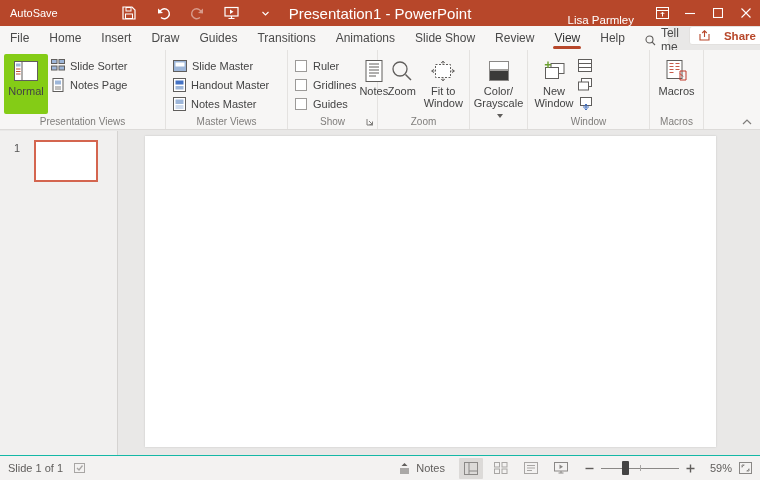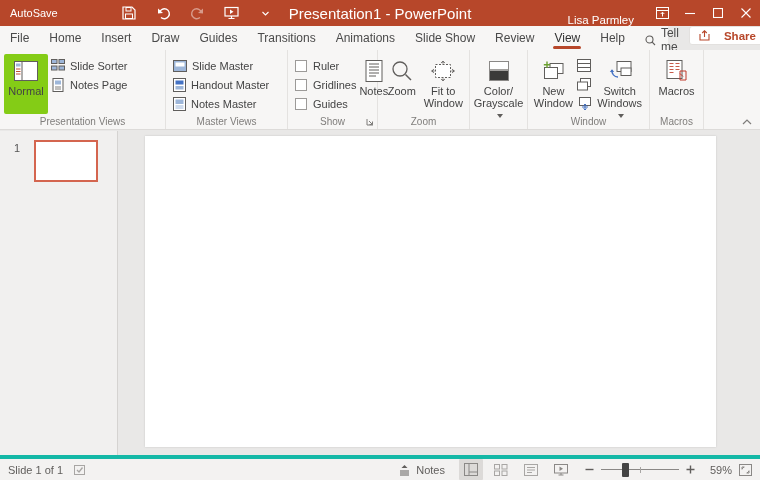--- a/index.html
+++ b/index.html
@@ -45,21 +45,21 @@
   
   .workarea { position:absolute; left:0; top:131px; width:760px; height:324px; }
   .thumb-panel { position:absolute; left:0; top:0; width:118px; height:324px; background:#F1F0EF; border-right:1px solid #D5D3D1; }
   .thumb-row { display:flex; padding:9px 0 0 0; }
   .thumb-num { width:34px; text-align:center; font-size:11px; color:#555; padding-top:2px; }
   .thumb-box { width:64px; height:42px; background:#fff; border:2px solid #D4654F; cursor:pointer; }
   .canvas { position:absolute; left:119px; top:0; width:641px; height:324px; background:#E9E8E7; }
   .slide { position:absolute; left:26px; top:5px; width:571px; height:311px; background:#fff; box-shadow:0 0 2px rgba(0,0,0,.15); }
 
   
-  .statusbar { position:absolute; left:0; top:455px; width:760px; height:25px; background:#F3F2F1; border-top:4px solid #14b8a6; display:flex; align-items:center; font-size:11px; color:#605E5C; padding:0 8px; }
+  .statusbar { position:absolute; left:0; top:455px; width:760px; height:25px; background:#F3F2F1; border-top:1px solid #14b8a6; display:flex; align-items:center; font-size:11px; color:#605E5C; padding:0 8px; }
   .sb-left { display:flex; align-items:center; gap:10px; }
   .sb-right { margin-left:auto; display:flex; align-items:center; gap:6px; }
   .notes-btn { display:flex; align-items:center; gap:5px; padding:0 8px; height:23px; cursor:pointer; }
   .viewbtn { width:24px; height:21px; display:flex; align-items:center; justify-content:center; cursor:pointer; border-radius:1px; }
   .viewbtn.active { background:#DCDAD8; }
   .zoomctl { display:flex; align-items:center; gap:7px; margin-left:6px; }
   .zslider { position:relative; width:78px; height:14px; cursor:pointer; }
   .ztrack { position:absolute; left:0; right:0; top:6.5px; height:1px; background:#8A8886; }
   .ztick { position:absolute; left:50%; top:4px; width:1px; height:6px; background:#A8A6A4; }
   .zthumb { position:absolute; left:27%; top:0; width:7px; height:14px; background:#444; border-radius:1px; }
@@ -350,31 +350,20 @@
         </div>
         <div class="smallbtn" style="padding:0 2px;">
           <span>
               <svg width="14" height="13" viewBox="0 0 14 13">
                 <rect x="2.5" y="0.5" width="11" height="8" fill="#fff" stroke="#605E5C"></rect>
                 <path d="M5 10 h6 M8 7 v6 M6.5 8.5 L8 7 L9.5 8.5 M6.5 11.5 L8 13 L9.5 11.5" fill="none" stroke="#4472C4"></path>
               </svg>
             </span>
         </div>
       </div>
-      <div class="bigbtn" style="width:52px;">
-        <span class="ic">
-          <svg width="24" height="20" viewBox="0 0 24 20">
-              <rect x="9" y="0.5" width="14" height="10" fill="#fff" stroke="#605E5C"></rect>
-              <rect x="13" y="7" width="10" height="7.5" fill="#fff" stroke="#605E5C"></rect>
-              <path d="M10 16 A 6 6 0 0 1 4 9" fill="none" stroke="#4472C4" stroke-width="1.3"></path>
-              <path d="M1.8 11 L4 8.2 L6.2 11" fill="#4472C4"></path>
-            </svg>
-        </span>
-        <span><span>Switch Windows</span><span class="caret"></span></span>
-      </div>
       <div class="glabel">Window</div>
     </div>
 
     <div class="rgroup" style="width:54px; justify-content:center;">
       <div class="bigbtn">
         <span class="ic">
           <svg width="22" height="22" viewBox="0 0 22 22">
               <rect x="1" y="0.5" width="15" height="18" fill="#fff" stroke="#605E5C"></rect>
               <path d="M3.5 3.5 h4 M3.5 6.5 h4 M3.5 9.5 h4 M3.5 12.5 h4 M9.5 3.5 h4 M9.5 6.5 h4 M9.5 9.5 h4" stroke="#C75B4A" stroke-width="1"></path>
               <path d="M14 11 h6 v9 h-6 z M14 13.5 l3 3" fill="none" stroke="#C0392B"></path>

